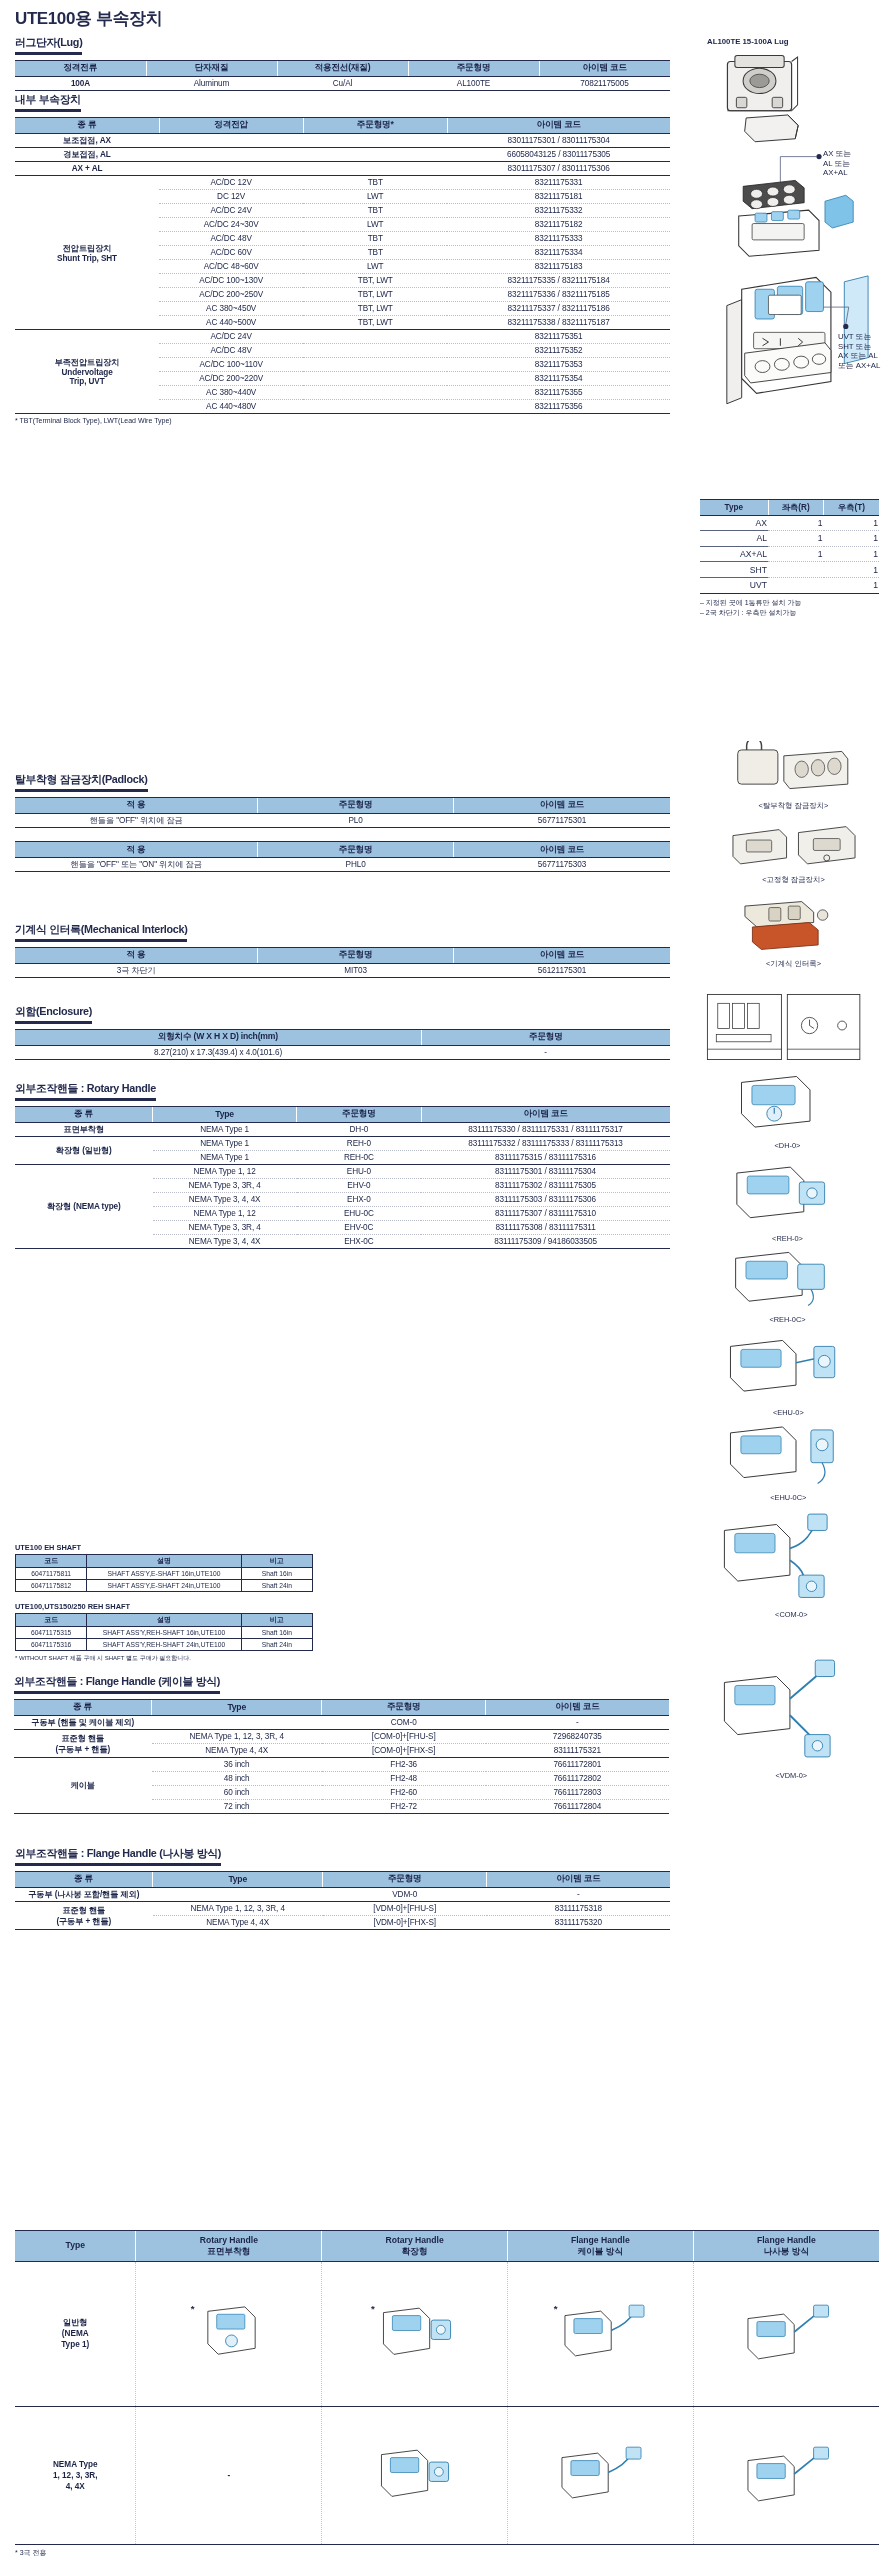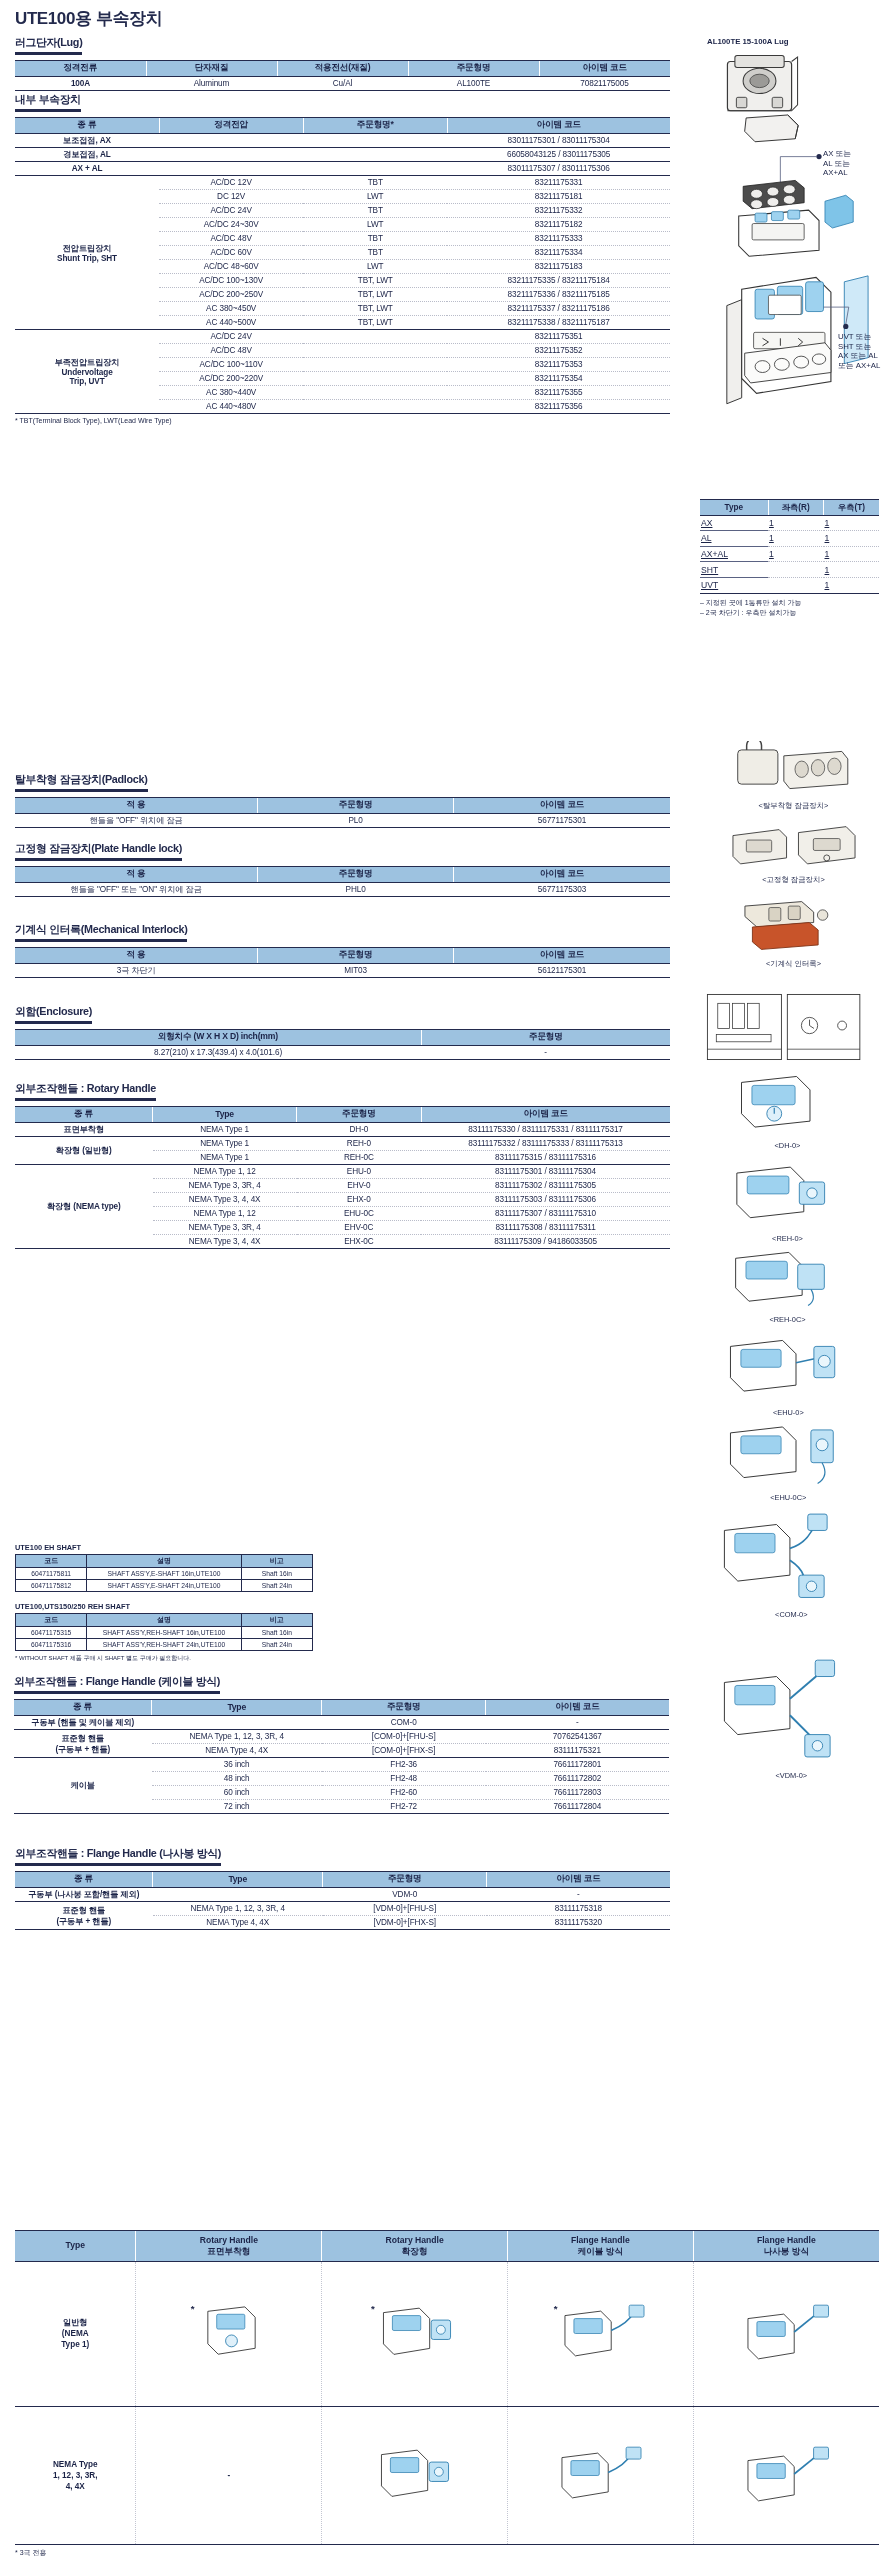--- a/index.html
+++ b/index.html
@@ -72,23 +72,22 @@
 
   
   table.rt { border-collapse:collapse; width:100%; font-size:8.2px; }
   table.rt th {
     background:#9dc2e0; color:#1b2347; font-weight:bold; font-size:8.2px;
     height:15.6px; text-align:center;
     border-top:1.5px solid #232a4d; border-bottom:1.5px solid #232a4d;
   }
   table.rt th + th { border-left:1.5px solid #fff; }
   table.rt td {
-    text-align:left; height:15.6px; font-size:8.6px; color:#1b2347;
+    text-align:right; height:15.6px; font-size:8.6px; color:#1b2347;
     border-bottom:0.7px dotted #b9bcc9;
-    text-decoration:underline;
   }
   table.rt td.c1 { border-bottom:1.1px solid #5a6282; }
   table.rt tr.last td { border-bottom:1.5px solid #232a4d; }
 
   
   table.m { border-collapse:collapse; width:100%; font-size:8.2px; }
   table.m th {
     background:#9dc2e0; color:#1b2347; font-weight:bold; font-size:8.6px;
     text-align:center; padding:3.7px 1.5px; line-height:1.3;
     border-top:1.5px solid #232a4d; border-bottom:1.5px solid #232a4d;
@@ -421,21 +420,20 @@
       <g fill="#ddd9cf" stroke="#444" stroke-width="1">
         <ellipse cx="96" cy="38" rx="9" ry="11"></ellipse>
         <ellipse cx="118" cy="36" rx="9" ry="11"></ellipse>
         <ellipse cx="140" cy="34" rx="9" ry="11"></ellipse>
       </g>
     </svg>
     <div class="art-cap">&lt;탈부착형 잠금장치&gt;</div>
   </div>
 
   <div class="tbl-block" style="left:15px; top:841px; width:655px;">
-    <div class="sec-wrap"><span class="sec-title">고정형 잠금장치(Plate Handle lock)</span></div>
     <table class="t">
       <thead>
           <tr>
         <th style="width:37%">적  용</th>
         <th style="width:30%">주문형명</th>
         <th style="width:33%">아이템 코드</th>
       </tr>
         </thead>
       <tbody>
           <tr class="last">
@@ -709,21 +707,21 @@
             <td rowspan="1" class="lbl solidb" style="white-space:pre-line;">구동부 (핸들 및 케이블 제외)</td>
             <td class=" solidb"></td>
             <td class=" solidb">COM-0</td>
             <td class=" solidb">-</td>
           </tr>
           <tr>
             <td rowspan="2" class="lbl solidb" style="white-space:pre-line;">표준형 핸들
 (구동부 + 핸들)</td>
             <td class="">NEMA Type 1, 12, 3, 3R, 4</td>
             <td class="">[COM-0]+[FHU-S]</td>
-            <td class="">70762541367</td>
+            <td class="">72968240735</td>
           </tr>
           <tr>
             <td class=" solidb">NEMA Type 4, 4X</td>
             <td class=" solidb">[COM-0]+[FHX-S]</td>
             <td class=" solidb">83111175321</td>
           </tr>
           <tr>
             <td rowspan="4" class="lbl solidb" style="white-space:pre-line;">케이블</td>
             <td class="">36 inch</td>
             <td class="">FH2-36</td>

